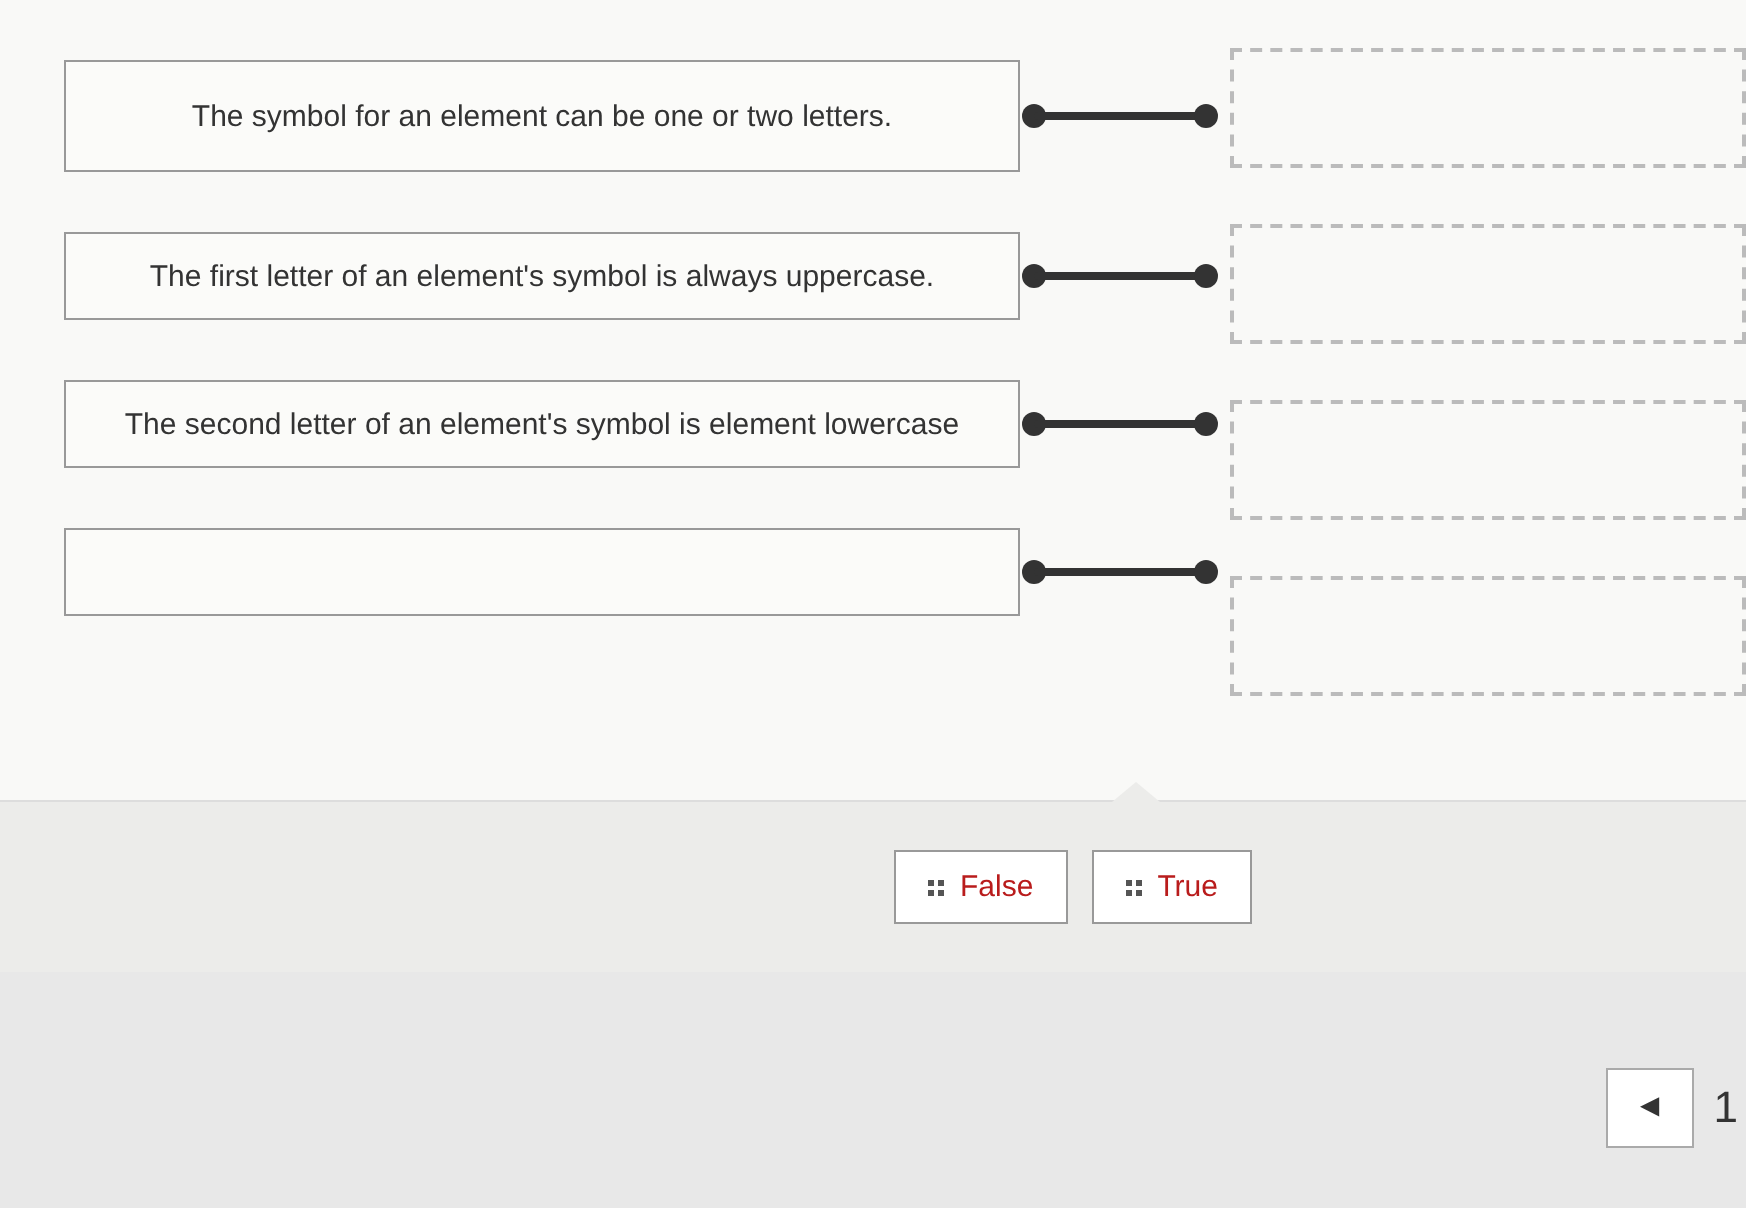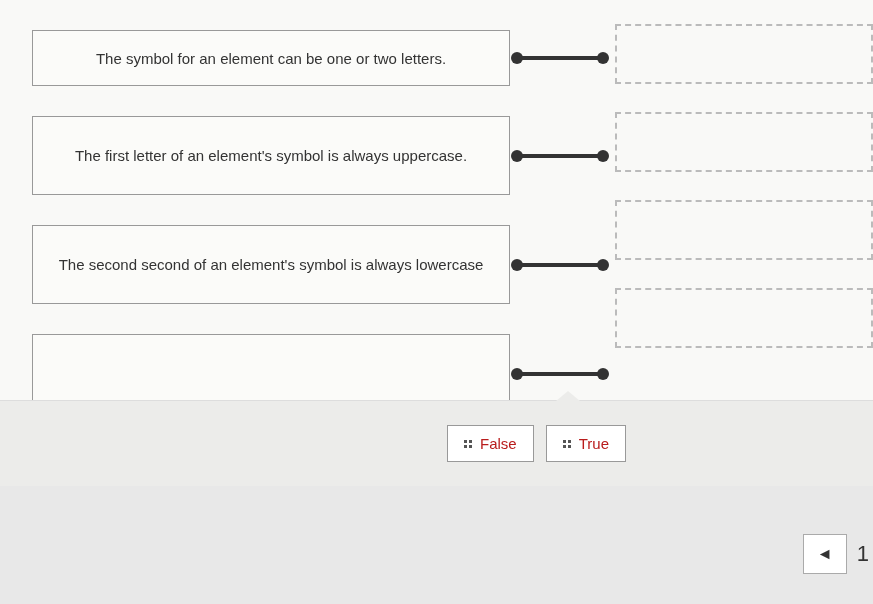--- a/index.html
+++ b/index.html
@@ -35,21 +35,21 @@
       align-items: center;
       justify-content: center;
       text-align: center;
       padding: 6px 14px;
       font-size: 15px;
       color: #333;
       margin-bottom: 30px;
       position: relative;
     }
     .statement-box.tall {
-      height: 79px;
+      height: 44px;
     }
     .connector {
       position: absolute;
       right: -100px;
       top: 50%;
       transform: translateY(-50%);
       width: 98px;
       height: 12px;
       pointer-events: none;
     }
@@ -172,21 +172,21 @@
     </div>
     <div class="statement-box tall">
       <span>The first letter of an element's symbol is always uppercase.</span>
       <div class="connector">
         <div class="connector-dot left"></div>
         <div class="connector-line"></div>
         <div class="connector-dot right"></div>
       </div>
     </div>
     <div class="statement-box tall">
-      <span>The second second of an element's symbol is always lowercase</span>
+      <span>The second letter of an element's symbol is element lowercase</span>
       <div class="connector">
         <div class="connector-dot left"></div>
         <div class="connector-line"></div>
         <div class="connector-dot right"></div>
       </div>
     </div>
     <div class="statement-box tall">
       <div class="connector">
         <div class="connector-dot left"></div>
         <div class="connector-line"></div>

